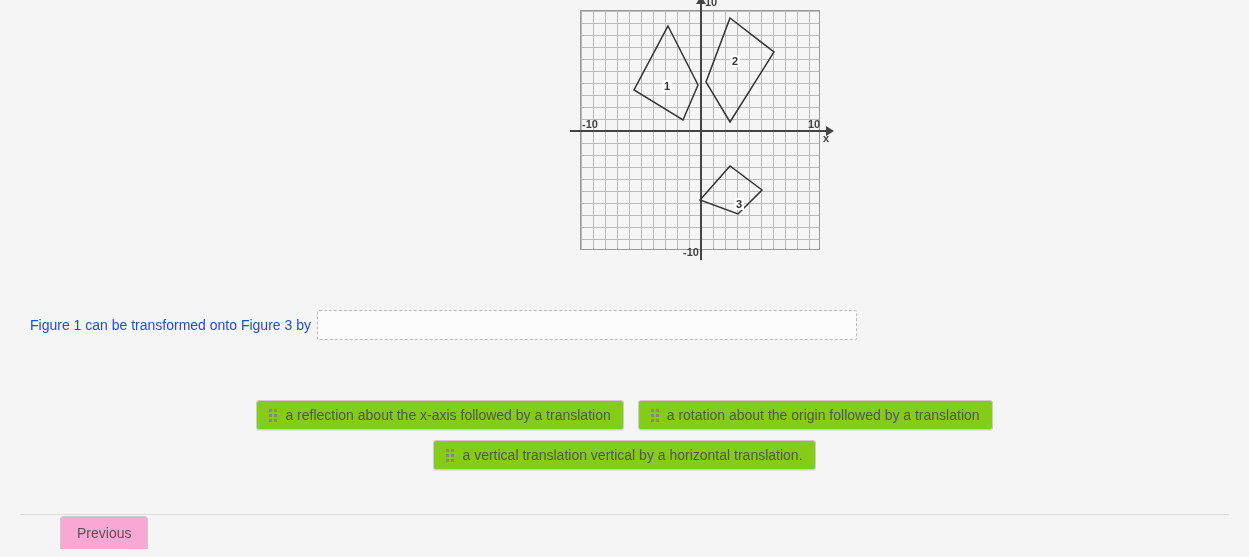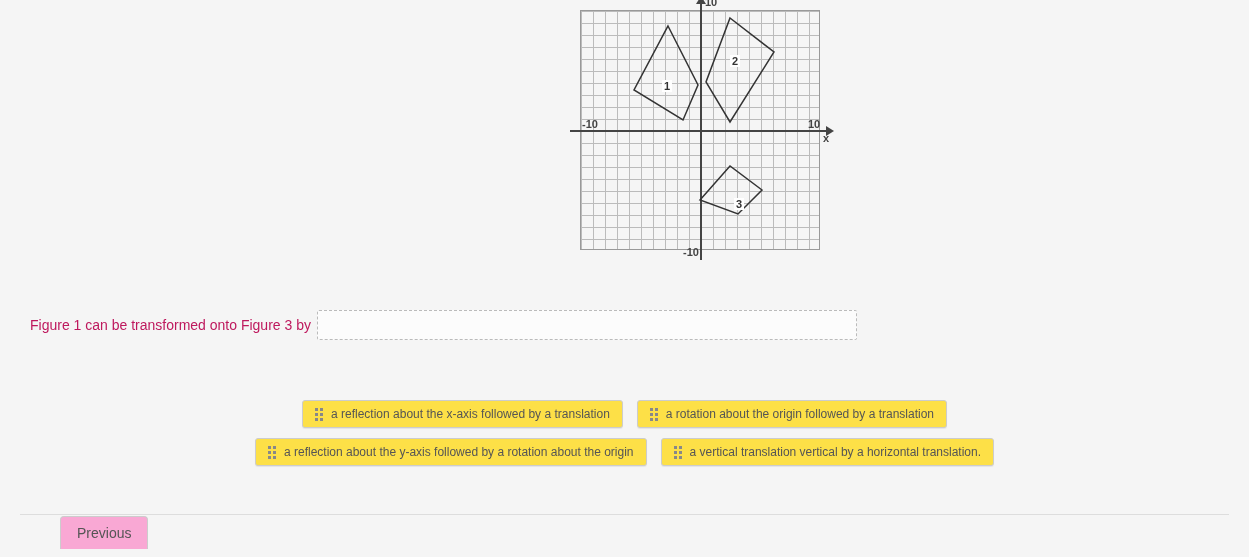--- a/index.html
+++ b/index.html
@@ -90,21 +90,21 @@
   .question-row {
     position: absolute;
     top: 310px;
     left: 30px;
     display: flex;
     align-items: center;
     gap: 6px;
   }
   .question-text {
     font-size: 14px;
-    color: #be185d;
+    color: #1d4ed8;
   }
   .drop-target {
     min-width: 540px;
     min-height: 30px;
     border: 1px dashed #bbb;
     background: #fcfcfc;
     border-radius: 2px;
   }
 
   .choices {
@@ -122,22 +122,22 @@
     justify-content: center;
     gap: 14px;
   }
   .choice {
     display: inline-flex;
     align-items: center;
     gap: 8px;
     padding: 6px 12px;
     border: 1px solid #ccc;
     border-radius: 3px;
-    background: #fde047;
-    font-size: 12px;
+    background: #84cc16;
+    font-size: 14px;
     color: #555;
     cursor: grab;
     box-shadow: 0 1px 1px rgba(0,0,0,0.07);
   }
   .drag-icon {
     display: inline-flex;
     flex-direction: column;
     gap: 2px;
   }
   .drag-icon span {
@@ -253,37 +253,20 @@
           </span>
           <span>
             <i></i>
             <i></i>
           </span>
           <span>
             <i></i>
             <i></i>
           </span>
         </span>
-      <span>a reflection about the y-axis followed by a rotation about the origin</span>
-    </div>
-    <div class="choice">
-      <span class="drag-icon">
-          <span>
-            <i></i>
-            <i></i>
-          </span>
-          <span>
-            <i></i>
-            <i></i>
-          </span>
-          <span>
-            <i></i>
-            <i></i>
-          </span>
-        </span>
       <span>a vertical translation vertical by a horizontal translation.</span>
     </div>
   </div>
 </div>
 
 <div class="hr"></div>
 
 <button class="prev-button">
   <span>Previous</span>
 </button>

